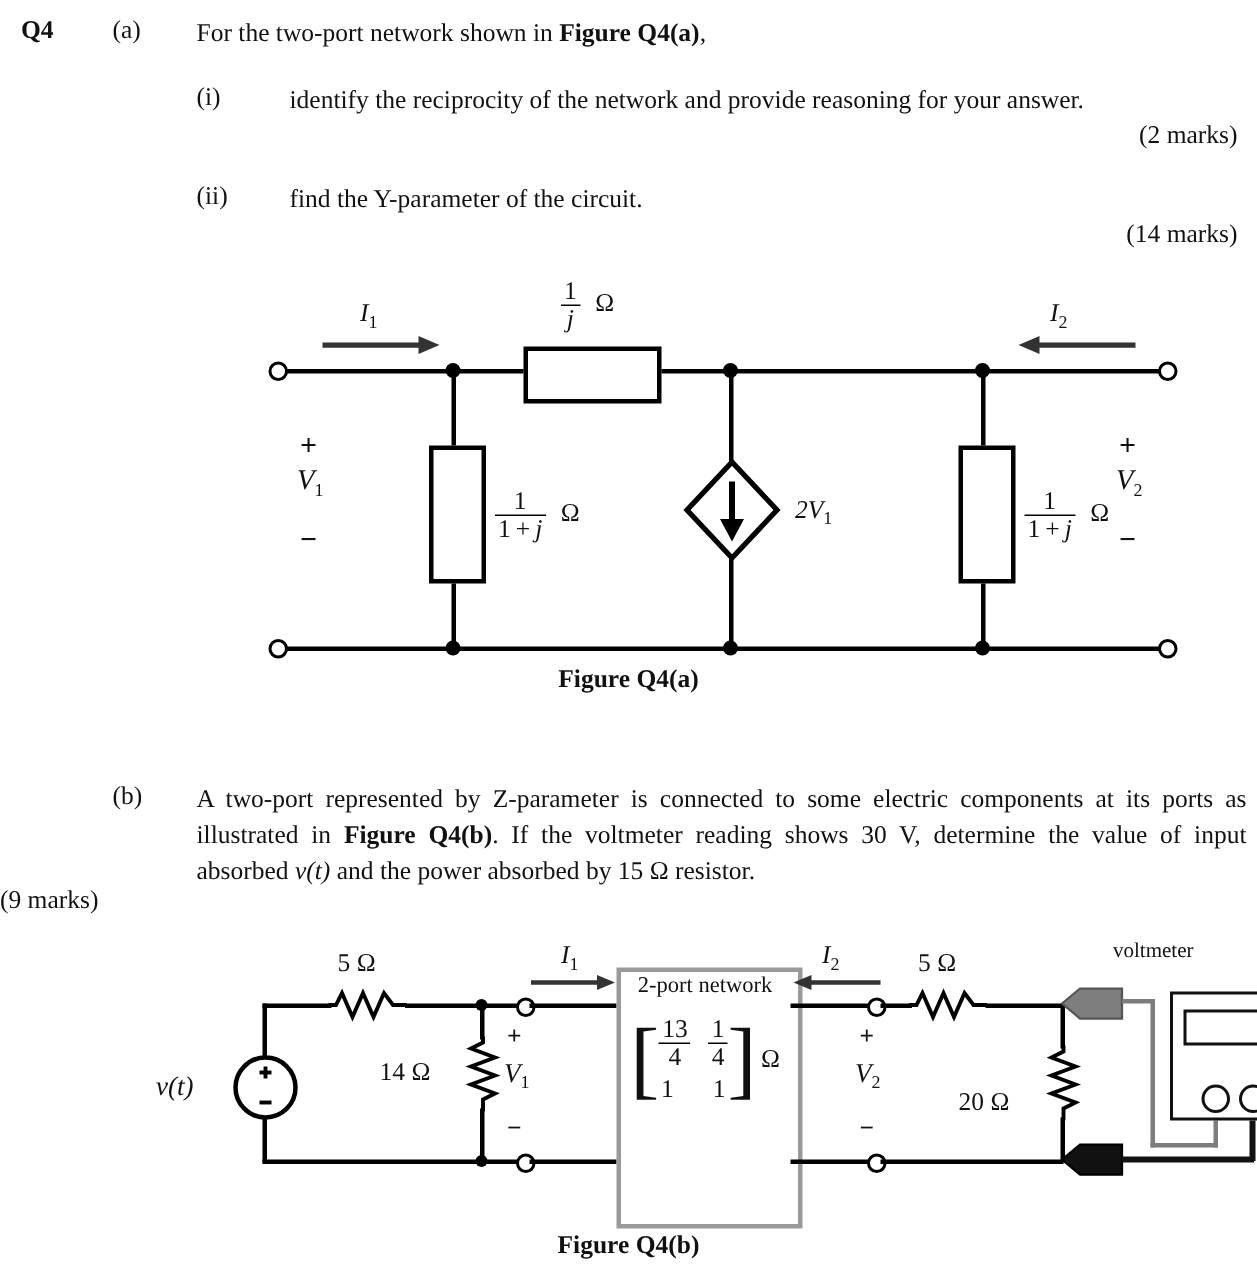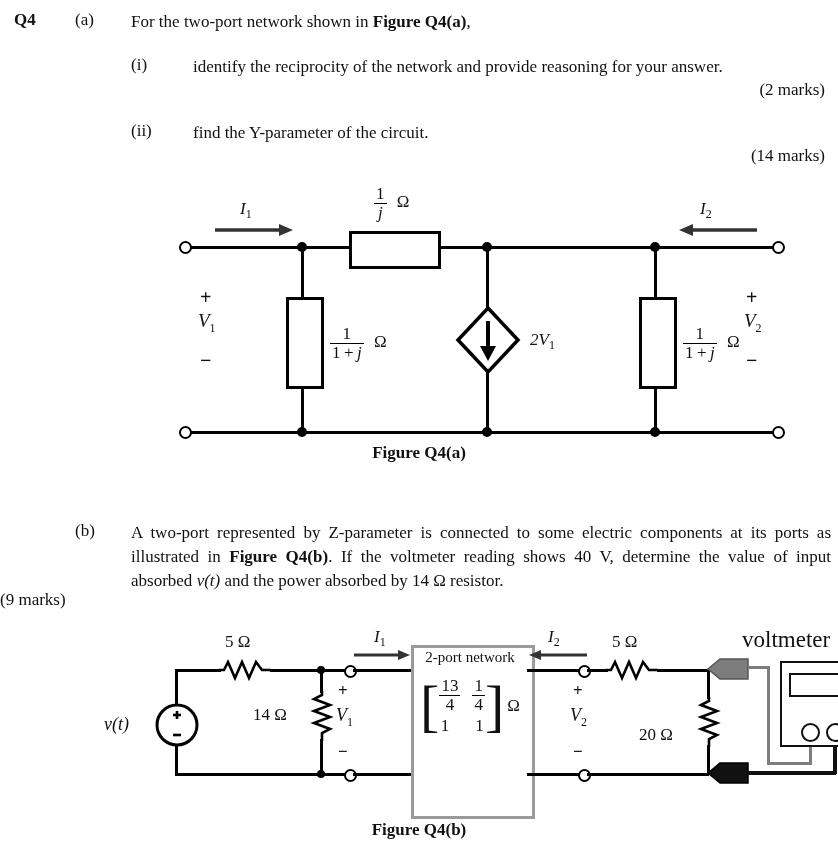--- a/index.html
+++ b/index.html
@@ -134,22 +134,22 @@
     <span class="it">V</span><span class="sub">2</span>
   </div>
   <div class="sign" style="left:746px;top:349px;">−</div>
 
   <div class="abs cap" style="left:0;top:443px;width:838px;">Figure Q4(a)</div>
 </div>
 
 <div class="abs palpha" style="left:75px;top:521px;">(b)</div>
 <div class="abs body-txt just" style="left:131px;top:521px;width:700px;">
   <span>A two-port represented by Z-parameter is connected to some electric components at</span>
-  <span>its ports as illustrated in </span><span class="b">Figure Q4(b)</span><span>.  If the voltmeter reading shows 40 V,</span>
-  <span>determine the value of input absorbed </span><span class="it">v(t)</span><span> and the power absorbed by 14 Ω resistor.</span>
+  <span>its ports as illustrated in </span><span class="b">Figure Q4(b)</span><span>.  If the voltmeter reading shows 30 V,</span>
+  <span>determine the value of input absorbed </span><span class="it">v(t)</span><span> and the power absorbed by 15 Ω resistor.</span>
 </div>
 <div class="abs marks" style="left:0;top:590px;width:825px;">(9 marks)</div>
 
 <div class="abs" style="left:0;top:615px;width:766px;height:243px;">
 
   <div class="wire" style="left:175px;top:54px;width:46px;height:2.5px;"></div>
   <svg class="abs" style="left:219px;top:44px;" width="52" height="24">
     <polyline points="0,11 5,11 9,3 16,19 23,3 30,19 37,3 43,11 52,11" fill="none" stroke="#000" stroke-width="2.6"></polyline>
   </svg>
   <div class="wire" style="left:270px;top:54px;width:52px;height:2.5px;"></div>
@@ -269,16 +269,16 @@
   <div class="wire" style="left:767px;top:147px;width:45px;height:3px;background:#7d7d7d;"></div>
   <div class="wire" style="left:809px;top:128px;width:3px;height:22px;background:#7d7d7d;"></div>
 
   <div class="wire" style="left:748px;top:156px;width:88px;height:3.5px;background:#111;"></div>
   <div class="wire" style="left:833px;top:128px;width:3.5px;height:31px;background:#111;"></div>
 
   <div class="abs" style="left:780px;top:46px;width:58px;height:82px;border:2.5px solid #111;background:#fff;"></div>
   <div class="abs" style="left:789px;top:58px;width:48px;height:20px;border:2.5px solid #111;background:#fff;"></div>
   <div class="abs" style="left:801px;top:108px;width:15px;height:15px;border:2.5px solid #111;border-radius:50%;background:#fff;"></div>
   <div class="abs" style="left:826px;top:108px;width:15px;height:15px;border:2.5px solid #111;border-radius:50%;background:#fff;"></div>
-  <div class="lbl" style="left:742px;top:12px;font-size:23px;">voltmeter</div>
+  <div class="lbl" style="left:742px;top:12px;font-size:14px;">voltmeter</div>
 
   <div class="abs cap" style="left:0;top:205px;width:838px;">Figure Q4(b)</div>
 </div>
 
 </body></html>

